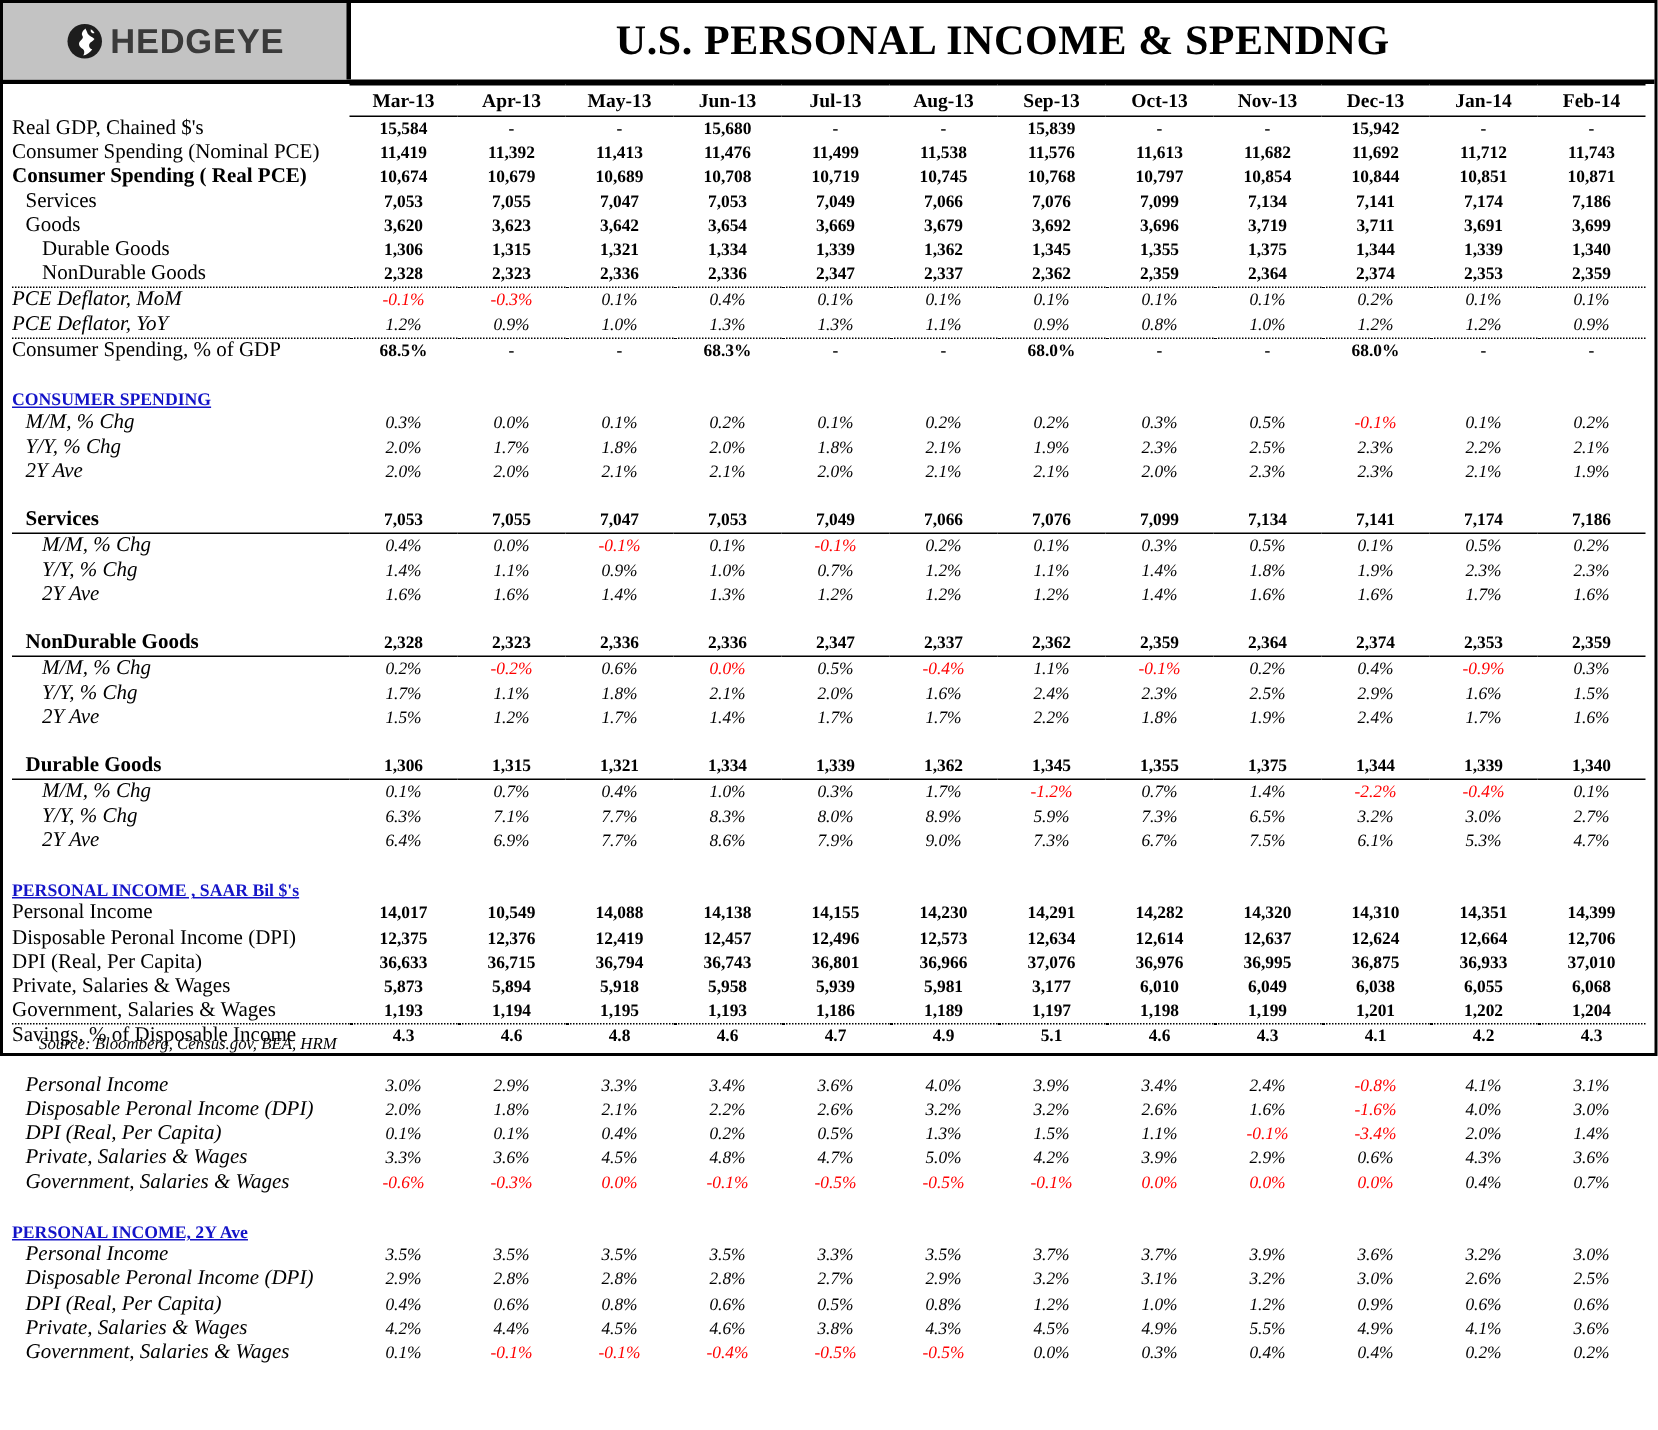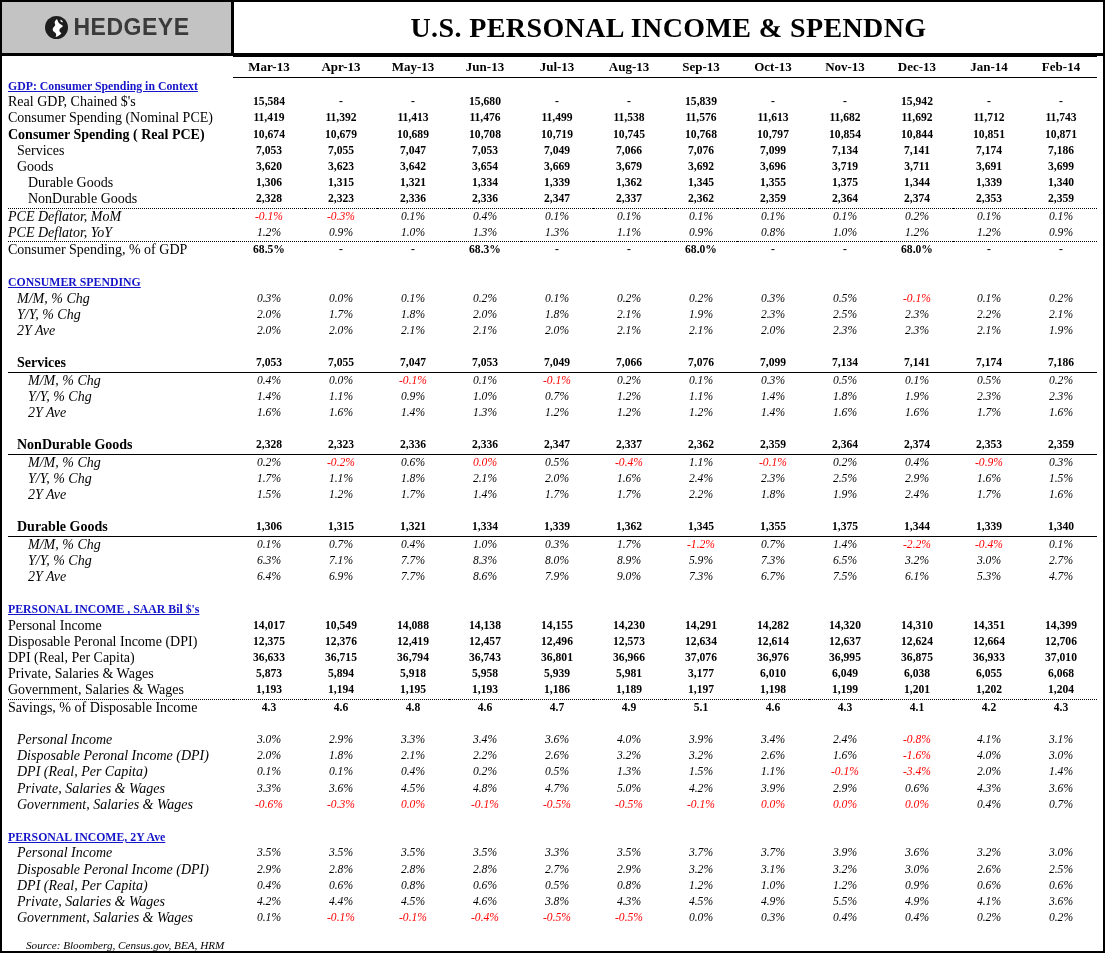--- a/index.html
+++ b/index.html
@@ -5,21 +5,21 @@
   html,body{margin:0;padding:0;}
   body{
     width:1105px;height:953px;
     background:#ffffff;
     font-family:"Liberation Serif", serif;
     color:#000000;
     overflow:hidden;
   }
   #page{
     position:relative;
-    width:1105px;height:953px;
+    width:1105px;height:704px;
     box-sizing:border-box;
     border:2px solid #000;
     background:#fff;
   }
 
   
   .header{
     display:flex;
     align-items:stretch;
     height:54px;
@@ -185,23 +185,20 @@
             <th class="mh">Jul-13</th>
             <th class="mh">Aug-13</th>
             <th class="mh">Sep-13</th>
             <th class="mh">Oct-13</th>
             <th class="mh">Nov-13</th>
             <th class="mh">Dec-13</th>
             <th class="mh">Jan-14</th>
             <th class="mh">Feb-14</th>
           </tr>
           <tr>
-            <td class="lbl sechead" colspan="13">GDP: Consumer Spending in Context</td>
-          </tr>
-          <tr>
             <td class="lbl">Real GDP, Chained $'s</td>
             <td class="val b">15,584</td>
             <td class="val b">-</td>
             <td class="val b">-</td>
             <td class="val b">15,680</td>
             <td class="val b">-</td>
             <td class="val b">-</td>
             <td class="val b">15,839</td>
             <td class="val b">-</td>
             <td class="val b">-</td>

